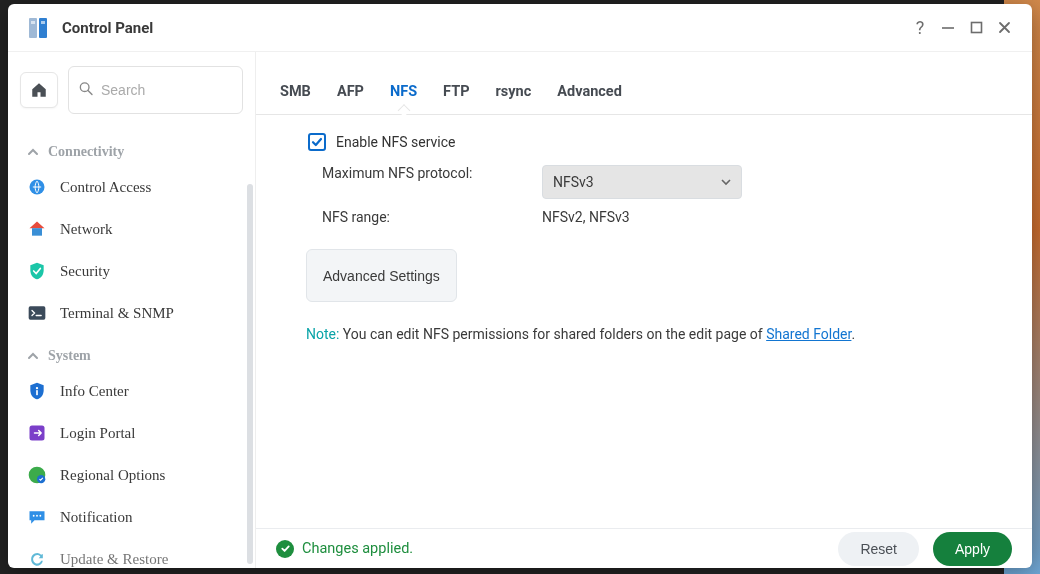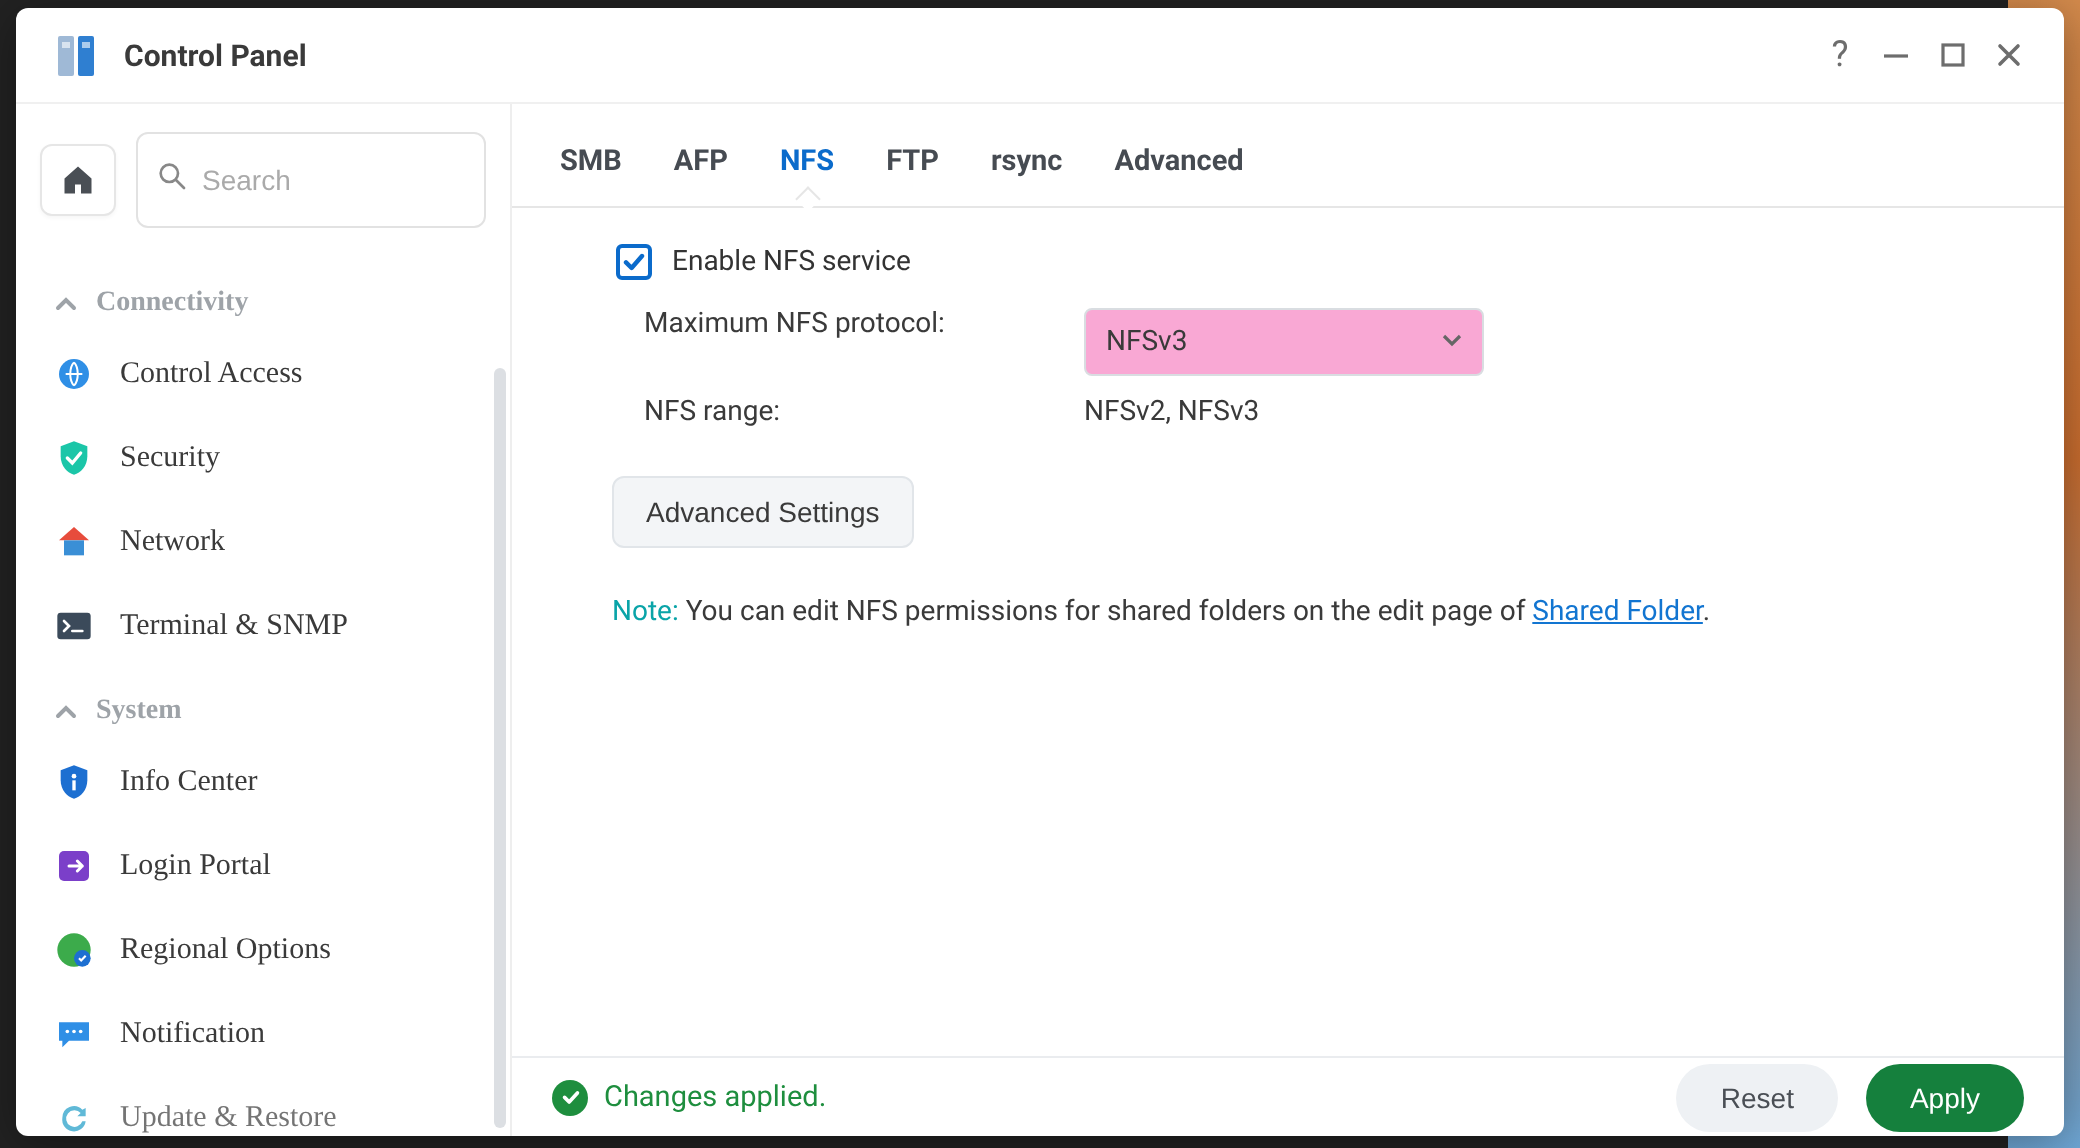--- a/index.html
+++ b/index.html
@@ -33,34 +33,34 @@
   .side-scroll { flex:1; overflow:hidden; padding: 6px 0 0 0; position:relative;font-family:Liberation Serif, serif;}
   .side-group-header { display:flex; align-items:center; gap:8px; padding: 14px 18px 6px 18px; color:#9ea3a8; font-weight:600; font-size:14px; cursor:pointer;}
   .side-group-header .chev { width:14px; height:14px; display:flex; align-items:center; justify-content:center;}
   .side-item { display:flex; align-items:center; gap:12px; padding: 10px 18px; color:#3a3a3a; cursor:pointer; font-size:15px;}
   .side-item .icon { width:22px; height:22px; display:flex; align-items:center; justify-content:center;}
   .side-scrollthumb { position:absolute; right:2px; top:60px; width:6px; height:380px; background:#dcdfe3; border-radius:3px;}
 
   
   .main { flex:1; display:flex; flex-direction:column; min-width:0;}
   .tabs { display:flex; gap:26px; padding: 20px 24px 0 24px; border-bottom:1px solid #e6e6e6;}
-  .tab { padding: 0 0 14px 0; font-weight:700; color:#464b52; cursor:pointer; font-size:14.5px; position:relative;}
+  .tab { padding: 0 0 14px 0; font-weight:700; color:#464b52; cursor:pointer; font-size:14.5px; position:relative;margin-top:11px;}
   .tab.active { color:#0b6bcb;}
   .tab.active::after { content:""; position:absolute; left:50%; bottom:-1px; width:8px; height:8px; background:#fff; border-left:1px solid #e6e6e6; border-top:1px solid #e6e6e6; transform: translateX(-50%) rotate(45deg);}
 
   .content { flex:1; padding: 18px 24px 0 24px; overflow:auto;}
   .chk-row { display:flex; align-items:center; gap:10px; margin-bottom:14px;margin-left:28px;}
   .chk { width:18px; height:18px; border:2px solid #0b6bcb; border-radius:3px; display:flex; align-items:center; justify-content:center; color:#0b6bcb; cursor:pointer;}
   .chk svg { display:block;}
   .form-row { display:flex; align-items:flex-start; margin: 10px 0 10px 42px;}
   .form-label { width: 220px; color:#3a3a3a;}
   .form-value { color:#3a3a3a;}
-  .select { width:200px; height:34px; border:1px solid #d9dde1; border-radius:4px; background:#f9a8d4; display:flex; align-items:center; justify-content:space-between; padding:0 10px; cursor:pointer; color:#3a3a3a;}
+  .select { width:200px; height:34px; border:1px solid #d9dde1; border-radius:4px; background:#e5e5e5; display:flex; align-items:center; justify-content:space-between; padding:0 10px; cursor:pointer; color:#3a3a3a;}
   .select .caret { color:#777;}
-  .adv-btn { margin: 14px 0 14px 26px; height:36px; padding:0 16px; border:1px solid #e1e5e9; border-radius:6px; background:#f3f5f7; color:#3a3a3a; cursor:pointer; font-size:14px;}
+  .adv-btn { margin: 14px 0 14px 26px; height:53px; padding:0 16px; border:1px solid #e1e5e9; border-radius:6px; background:#f3f5f7; color:#3a3a3a; cursor:pointer; font-size:14px;}
   .note { margin: 8px 0 0 26px; color:#3a3a3a; line-height:1.5;}
   .note .note-label { color:#0aa4a8; }
   .note a { color:#1275d1; text-decoration: underline; cursor:pointer;}
 
   .footer { height:40px; border-top:1px solid #eaecef; display:flex; align-items:center; padding:0 20px 0 20px; gap:14px;}
   .status { display:flex; align-items:center; gap:8px; color:#1e8e3e; font-size:14.5px;}
   .status .status-icon { width:18px; height:18px; border-radius:50%; background:#1e8e3e; display:flex; align-items:center; justify-content:center; color:#fff;}
   .footer .spacer { flex:1;}
   .btn { height:34px; padding:0 22px; border-radius:17px; border:none; cursor:pointer; font-size:14px;}
   .btn.reset { background:#eef1f4; color:#4a4f55;}
@@ -140,34 +140,34 @@
               <svg width="20" height="20" viewBox="0 0 24 24">
                 <circle cx="12" cy="12" r="9" fill="#2f8fe6"></circle>
                 <path d="M7 12h10M12 5c3 3 3 11 0 14M12 5c-3 3-3 11 0 14" stroke="#fff" stroke-width="1.2" fill="none"></path>
               </svg>
             </span>
           <span>Control Access</span>
         </div>
         <div class="side-item">
           <span class="icon">
               <svg width="20" height="20" viewBox="0 0 24 24">
+                <path d="M3 11 L12 3 L21 11 Z" fill="#e74c3c"></path>
+                <rect x="6" y="11" width="12" height="9" fill="#3a8fd6"></rect>
+              </svg>
+            </span>
+          <span>Network</span>
+        </div>
+        <div class="side-item">
+          <span class="icon">
+              <svg width="20" height="20" viewBox="0 0 24 24">
                 <path d="M12 2 L20 5 V11 C20 17 16 21 12 22 C8 21 4 17 4 11 V5 Z" fill="#1bc6a8"></path>
                 <path d="M8 12l3 3 5-6" stroke="#fff" stroke-width="2" fill="none" stroke-linecap="round"></path>
               </svg>
             </span>
           <span>Security</span>
-        </div>
-        <div class="side-item">
-          <span class="icon">
-              <svg width="20" height="20" viewBox="0 0 24 24">
-                <path d="M3 11 L12 3 L21 11 Z" fill="#e74c3c"></path>
-                <rect x="6" y="11" width="12" height="9" fill="#3a8fd6"></rect>
-              </svg>
-            </span>
-          <span>Network</span>
         </div>
         <div class="side-item">
           <span class="icon">
               <svg width="20" height="20" viewBox="0 0 24 24">
                 <rect x="2" y="4" width="20" height="16" rx="2" fill="#3b4a5a"></rect>
                 <path d="M6 9l3 3-3 3M11 15h6" stroke="#fff" stroke-width="1.6" fill="none" stroke-linecap="round"></path>
               </svg>
             </span>
           <span>Terminal &amp; SNMP</span>
         </div>

